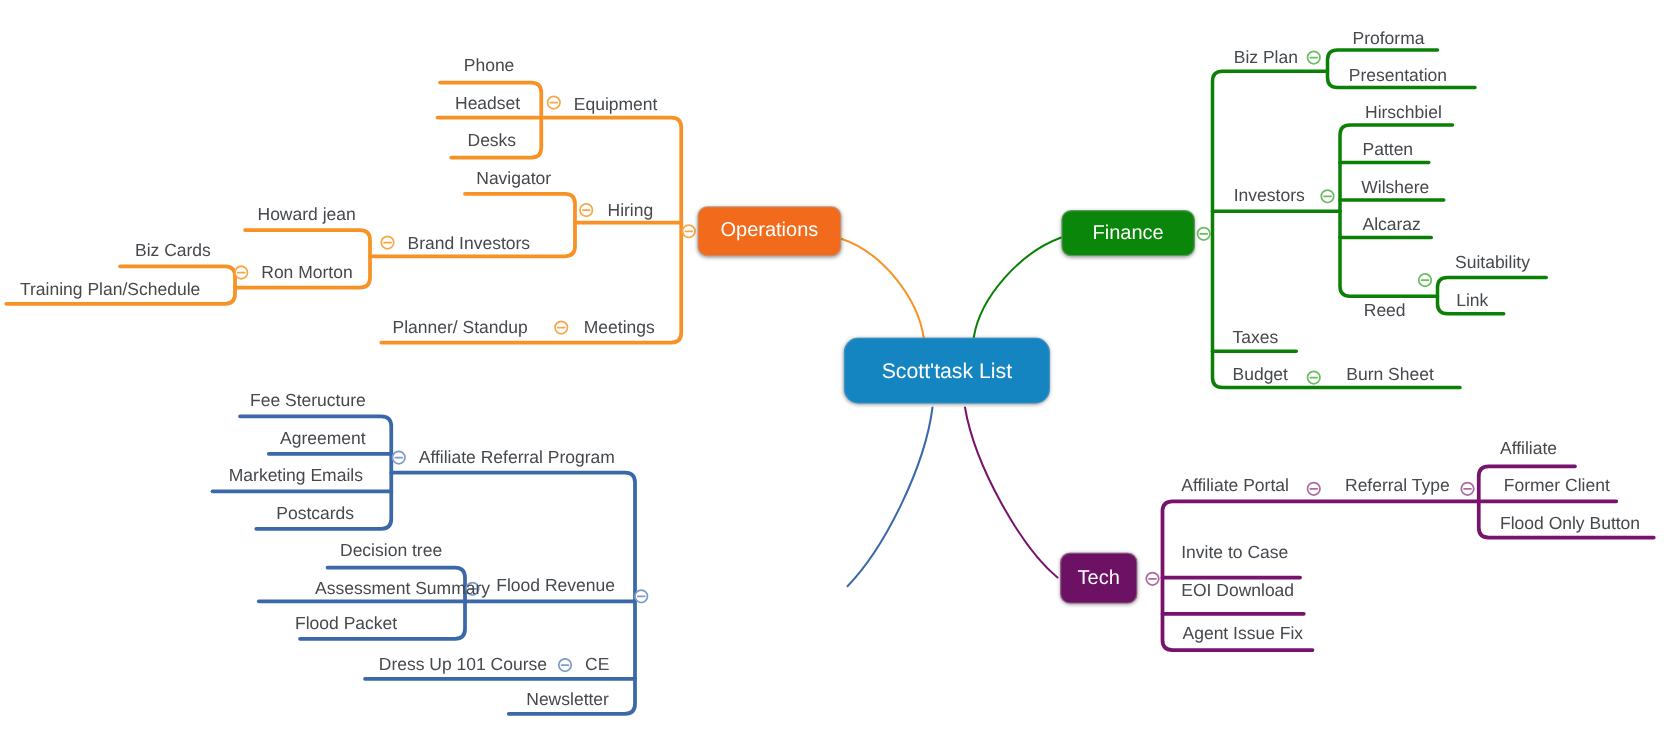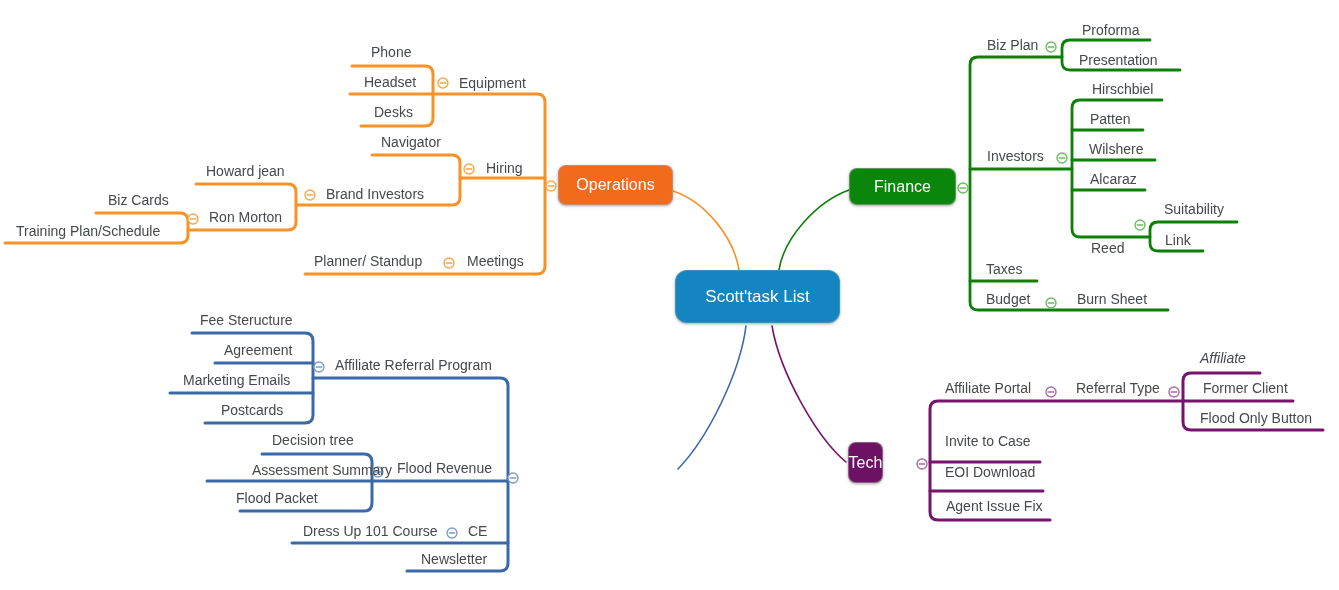--- a/index.html
+++ b/index.html
@@ -177,26 +177,26 @@
       <div class="node-label" style="left: 945px; top: 380px;">Affiliate Portal</div>
       <span class="collapse-icon" style="left: 1045px; top: 384px;"><svg width="12" height="12" viewBox="0 0 12 12">
           <circle cx="6" cy="6" r="5" fill="#ffffff" stroke="#AC6BA3" stroke-width="1.4"></circle>
           <line x1="3.2" y1="6" x2="8.8" y2="6" stroke="#AC6BA3" stroke-width="1.4" stroke-linecap="round"></line>
         </svg></span>
       <div class="node-label" style="left: 1076px; top: 380px;">Referral Type</div>
       <span class="collapse-icon" style="left: 1168px; top: 384px;"><svg width="12" height="12" viewBox="0 0 12 12">
           <circle cx="6" cy="6" r="5" fill="#ffffff" stroke="#AC6BA3" stroke-width="1.4"></circle>
           <line x1="3.2" y1="6" x2="8.8" y2="6" stroke="#AC6BA3" stroke-width="1.4" stroke-linecap="round"></line>
         </svg></span>
-      <div class="node-label" style="left: 1200px; top: 350px; font-style: italic;">Affiliate</div>
+      <div class="node-label" style="left: 1200px; top: 350px;">Affiliate</div>
       <div class="node-label" style="left: 1203px; top: 380px;">Former Client</div>
       <div class="node-label" style="left: 1200px; top: 410px;">Flood Only Button</div>
       <div class="node-label" style="left: 945px; top: 433px;">Invite to Case</div>
       <div class="node-label" style="left: 945px; top: 464px;">EOI Download</div>
       <div class="node-label" style="left: 946px; top: 498px;">Agent Issue Fix</div>
     </div>
 
   <div class="topic-box central" id="box-root" style="left: 675px; top: 270px; width: 165px; height: 53px; background: rgb(21, 133, 193); border: 1px solid rgba(120, 160, 190, 0.45);">Scott'task List</div>
   <div class="topic-box" id="box-branch-0" style="left: 558px; top: 165px; width: 115px; height: 40px; background: rgb(242, 106, 27); border: 1px solid rgba(165, 165, 165, 0.55);">Operations</div>
   <div class="topic-box" id="box-branch-1" style="left: 849px; top: 168px; width: 107px; height: 37px; background: rgb(10, 134, 10); border: 1px solid rgba(165, 165, 165, 0.55);">Finance</div>
-  <div class="topic-box" id="box-branch-3" style="left: 848px; top: 442px; width: 35px; height: 41px; background: rgb(108, 17, 99); border: 1px solid rgba(165, 165, 165, 0.55);">Tech</div>
+  <div class="topic-box" id="box-branch-3" style="left: 848px; top: 442px; width: 62px; height: 41px; background: rgb(108, 17, 99); border: 1px solid rgba(165, 165, 165, 0.55);">Tech</div>
 
 </div>
 
 </body></html>

